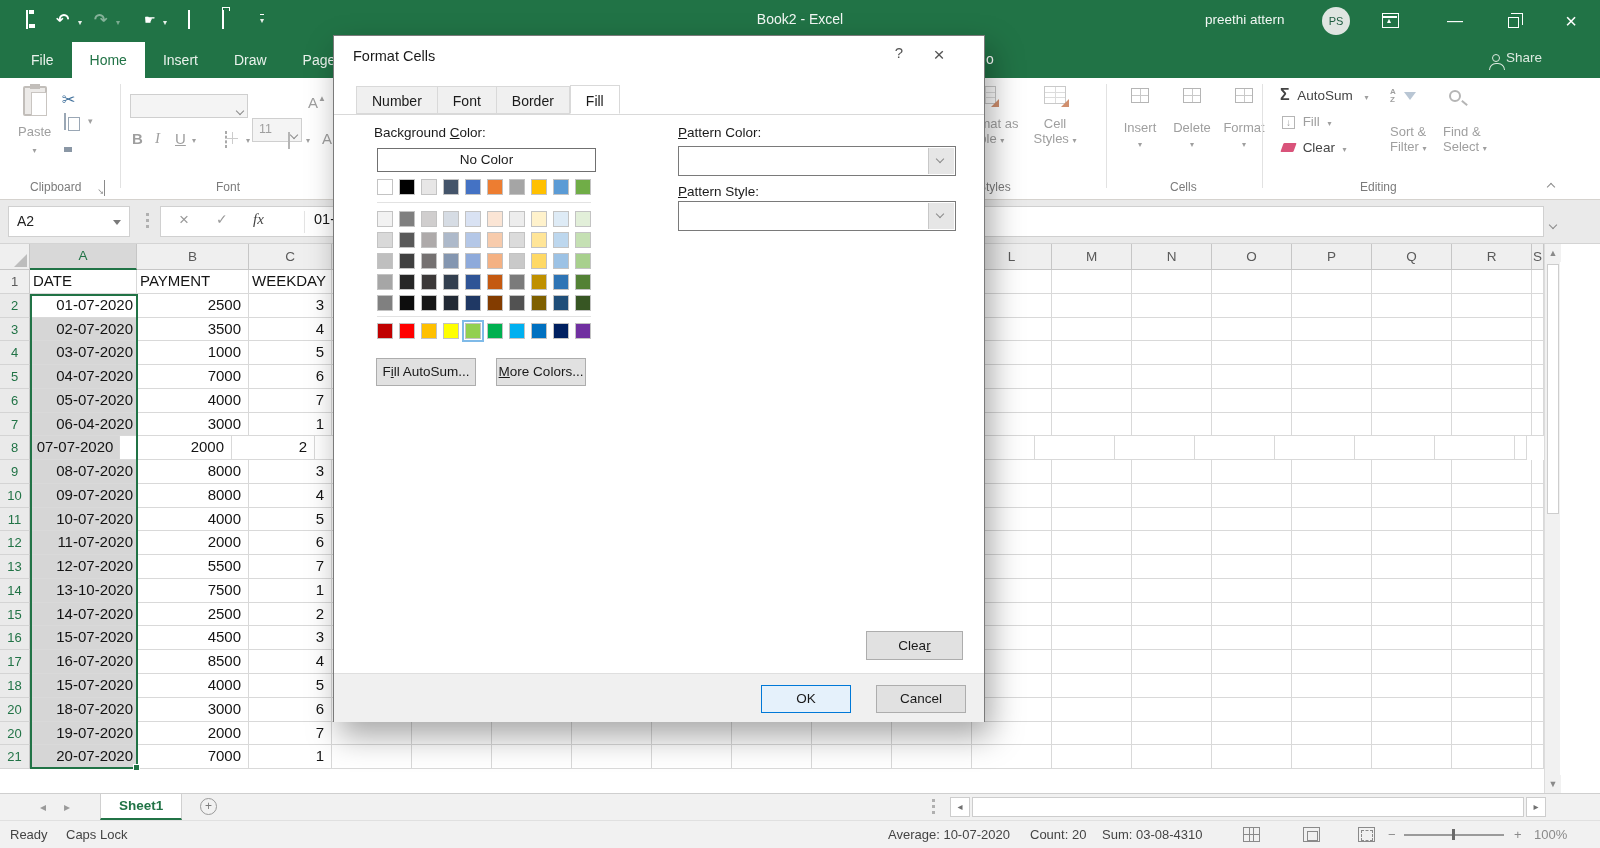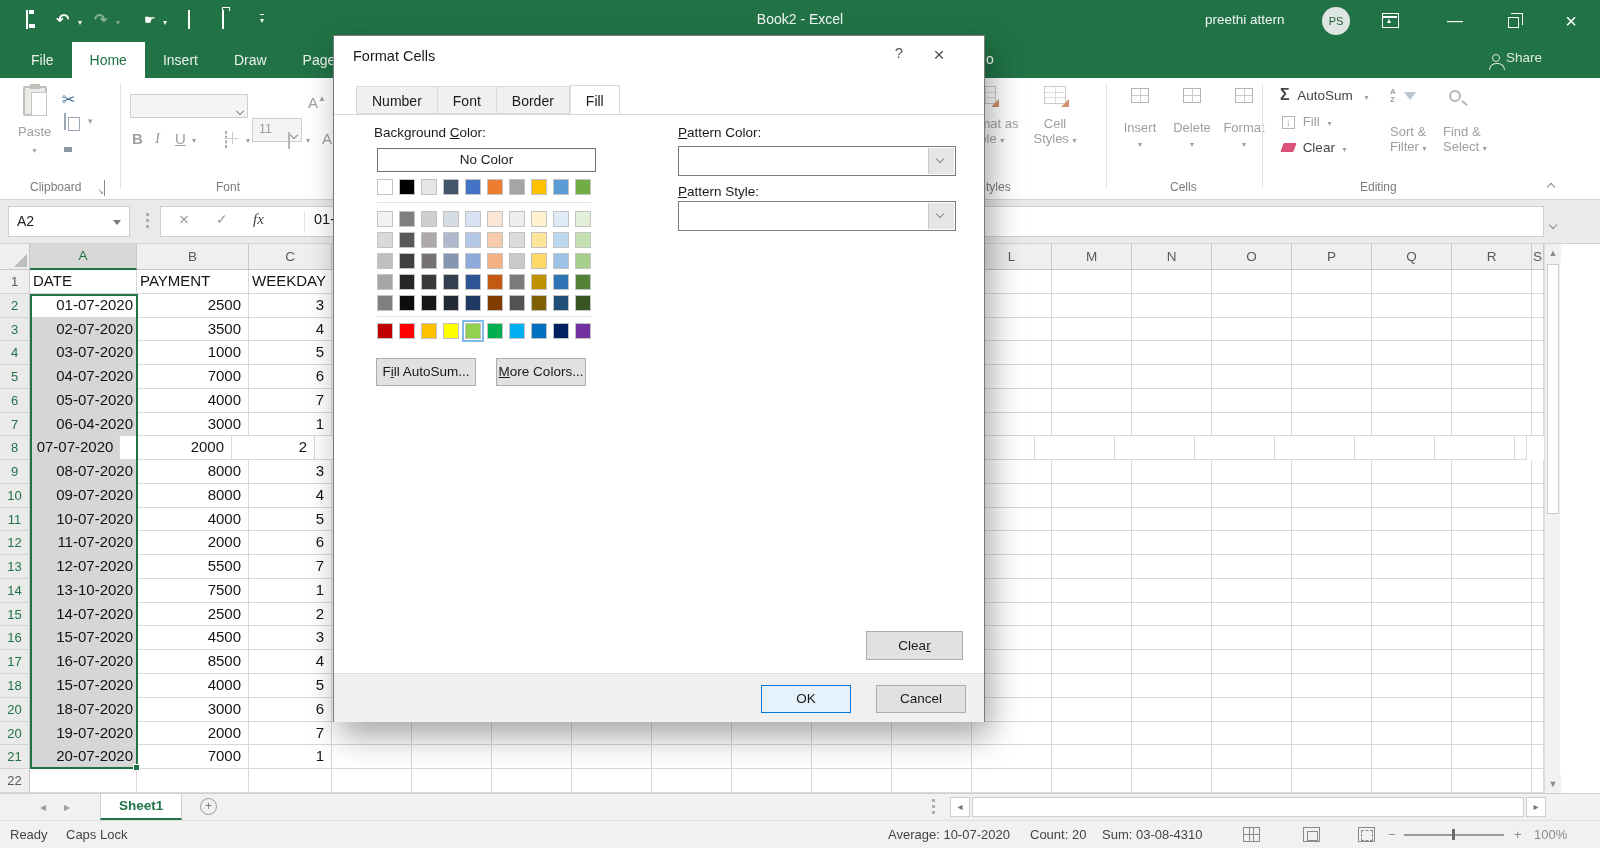--- a/index.html
+++ b/index.html
@@ -769,42 +769,20 @@
         <div class="cell" style="width: 80px;"></div>
         <div class="cell" style="width: 80px;"></div>
         <div class="cell" style="width: 80px;"></div>
         <div class="cell" style="width: 12px;"></div>
       </div>
       <div class="grow">
         <div class="rh selrow">21</div>
         <div class="cell datec selfill" style="width: 107px;">20-07-2020</div>
         <div class="cell num" style="width: 112px;">7000</div>
         <div class="cell num" style="width: 83px;">1</div>
-        <div class="cell" style="width: 80px;"></div>
-        <div class="cell" style="width: 80px;"></div>
-        <div class="cell" style="width: 80px;"></div>
-        <div class="cell" style="width: 80px;"></div>
-        <div class="cell" style="width: 80px;"></div>
-        <div class="cell" style="width: 80px;"></div>
-        <div class="cell" style="width: 80px;"></div>
-        <div class="cell" style="width: 80px;"></div>
-        <div class="cell" style="width: 80px;"></div>
-        <div class="cell" style="width: 80px;"></div>
-        <div class="cell" style="width: 80px;"></div>
-        <div class="cell" style="width: 80px;"></div>
-        <div class="cell" style="width: 80px;"></div>
-        <div class="cell" style="width: 80px;"></div>
-        <div class="cell" style="width: 80px;"></div>
-        <div class="cell" style="width: 12px;"></div>
-      </div>
-      <div class="grow">
-        <div class="rh">22</div>
-        <div class="cell" style="width: 107px;"></div>
-        <div class="cell" style="width: 112px;"></div>
-        <div class="cell" style="width: 83px;"></div>
         <div class="cell" style="width: 80px;"></div>
         <div class="cell" style="width: 80px;"></div>
         <div class="cell" style="width: 80px;"></div>
         <div class="cell" style="width: 80px;"></div>
         <div class="cell" style="width: 80px;"></div>
         <div class="cell" style="width: 80px;"></div>
         <div class="cell" style="width: 80px;"></div>
         <div class="cell" style="width: 80px;"></div>
         <div class="cell" style="width: 80px;"></div>
         <div class="cell" style="width: 80px;"></div>

